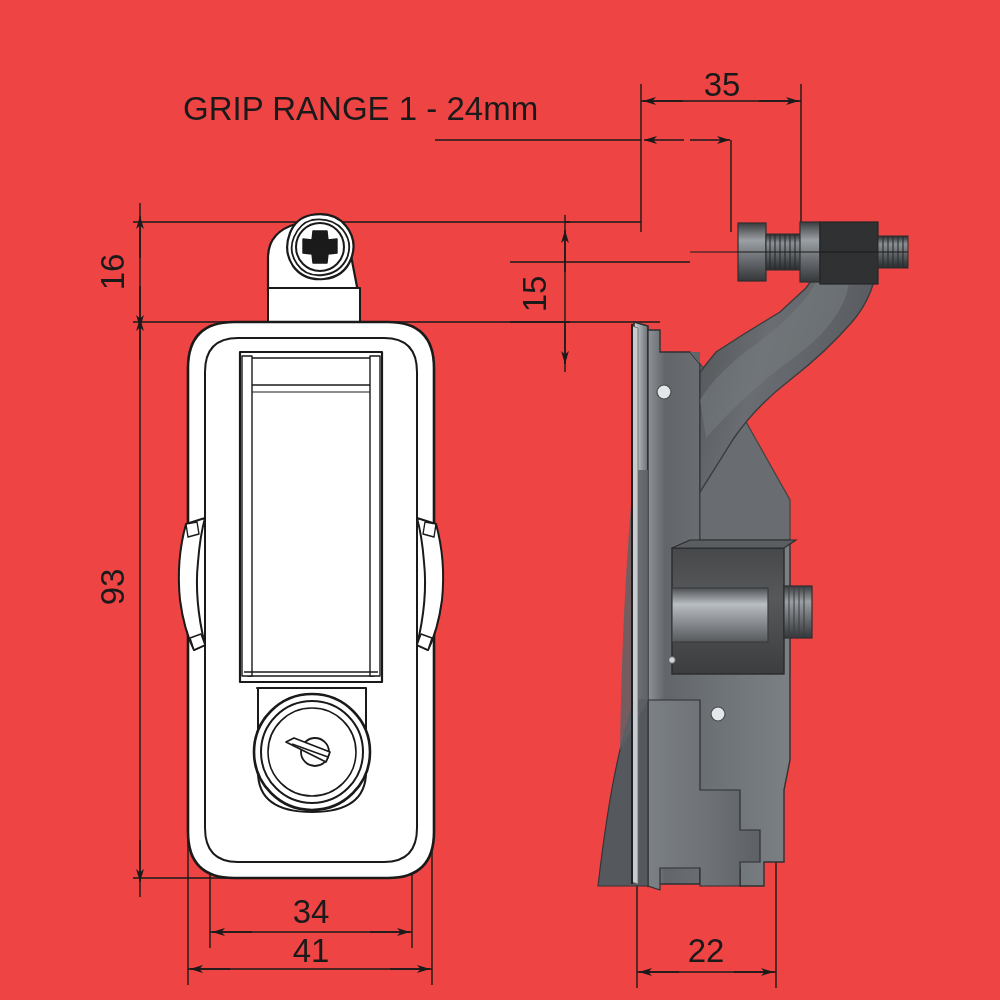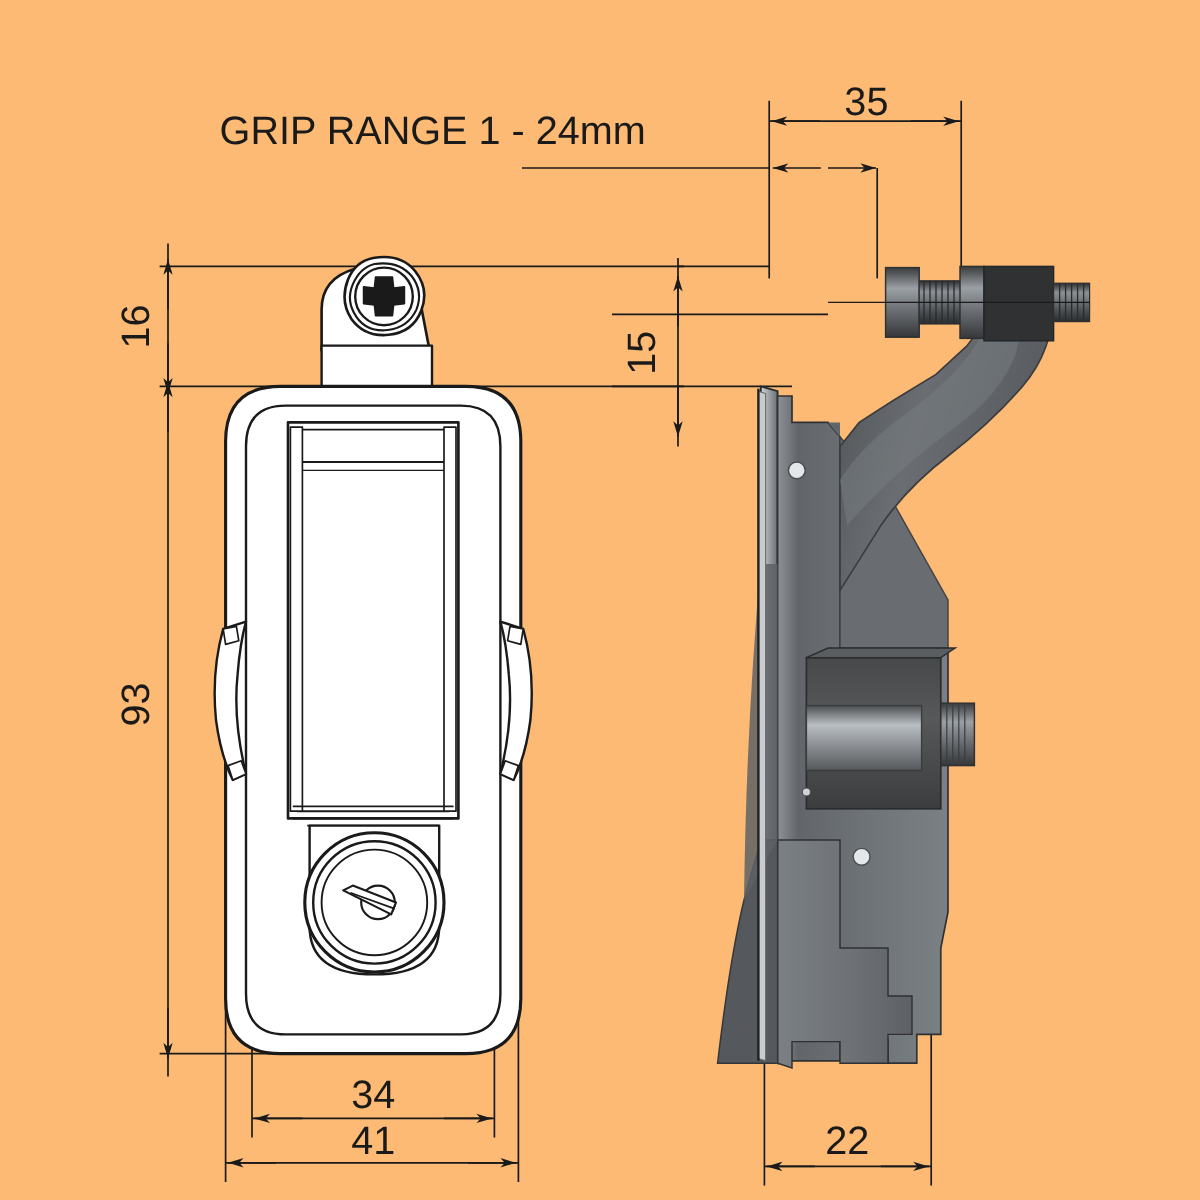--- a/index.html
+++ b/index.html
@@ -12,21 +12,21 @@
     width: 1000px;
     height: 1000px;
     font-family: "Liberation Sans", sans-serif;
     overflow: hidden;
     position: relative;
   }
   #drawing-root {
     position: relative;
     width: 1000px;
     height: 1000px;
-    background: #fdba74;
+    background: #ef4444;
   }
   svg#drawing-svg {
     position: absolute;
     left: 0;
     top: 0;
     width: 1000px;
     height: 1000px;
     display: block;
   }
   .dim-text {

